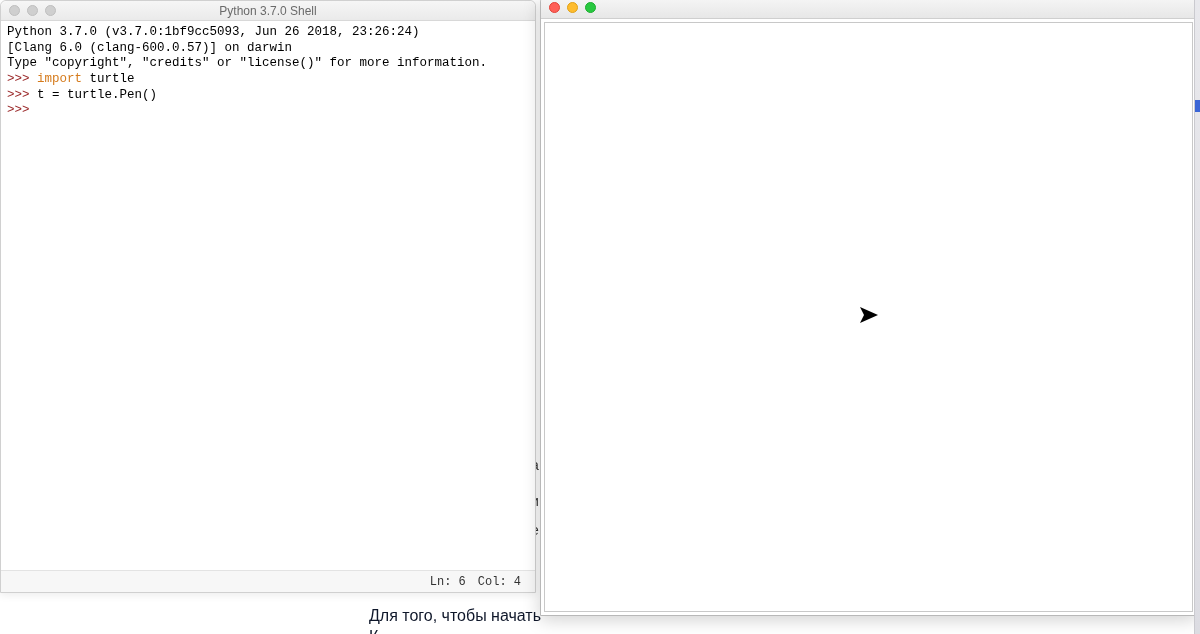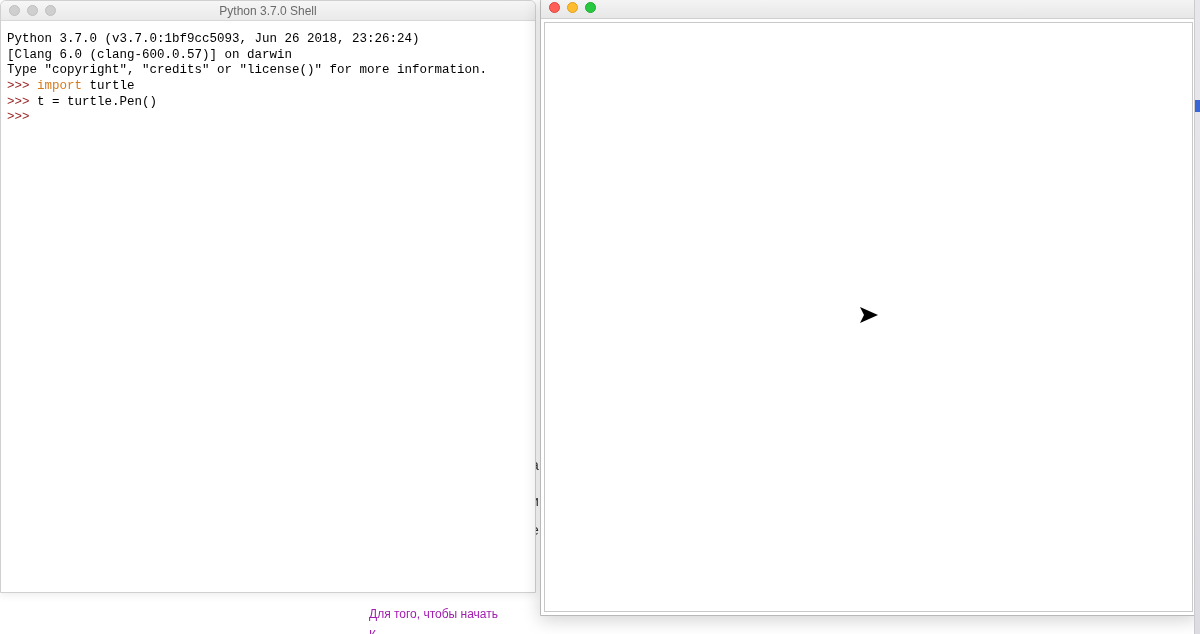--- a/index.html
+++ b/index.html
@@ -53,21 +53,21 @@
       position: absolute;
       left: 0; right: 0;
       text-align: center;
       font-size: 12px;
       color: #6a6a6a;
       font-weight: 400;
       pointer-events: none;
     }
     .shell-body {
       flex: 1;
-      padding: 11px 6px;
+      padding: 4px 6px;
       font-family: "Courier New", Courier, monospace;
       font-size: 12.5px;
       line-height: 1.25;
       color: #000;
       white-space: pre;
       overflow: hidden;
     }
     .prompt { color: #9a2829; }
     .kw { color: #d57a1b; }
     
@@ -118,22 +118,22 @@
     .turtle-cursor {
       position: absolute;
       left: 50%;
       top: 50%;
       transform: translate(-50%, -50%);
     }
     
     
     .bg-text {
       position: absolute;
-      font-size: 12px;
-      color: #a21caf;
+      font-size: 16px;
+      color: #0f172a;
       font-family: -apple-system, sans-serif;
     }
     .bg-text.t1 { left: 369px; top: 607px; }
     .bg-text.t2 { left: 369px; top: 628px; }
     .bg-text.frag { left: 531px; color:#333; font-size:14px; }
     .bg-text.frag1 { top: 457px; }
     .bg-text.frag2 { top: 493px; }
     .bg-text.frag3 { top: 522px; }
     
     
@@ -167,20 +167,24 @@
       <div class="light dim"></div>
     </div>
     <div class="titlebar-title">Python 3.7.0 Shell</div>
   </div>
   <div class="shell-body"><span>Python 3.7.0 (v3.7.0:1bf9cc5093, Jun 26 2018, 23:26:24)</span>
 <span>[Clang 6.0 (clang-600.0.57)] on darwin</span>
 <span>Type "copyright", "credits" or "license()" for more information.</span>
 <span class="prompt">&gt;&gt;&gt;</span> <span class="kw">import</span><span> turtle</span>
 <span class="prompt">&gt;&gt;&gt;</span><span> t = turtle.Pen()</span>
 <span class="prompt">&gt;&gt;&gt;</span> </div>
+  <div class="shell-status">
+    <span>Ln: 6</span>
+    <span>Col: 4</span>
+  </div>
 </div>
 
 <div class="turtle-window">
   <div class="turtle-titlebar">
     <div class="traffic-lights">
       <div class="light red"></div>
       <div class="light yellow"></div>
       <div class="light green"></div>
     </div>
   </div>

